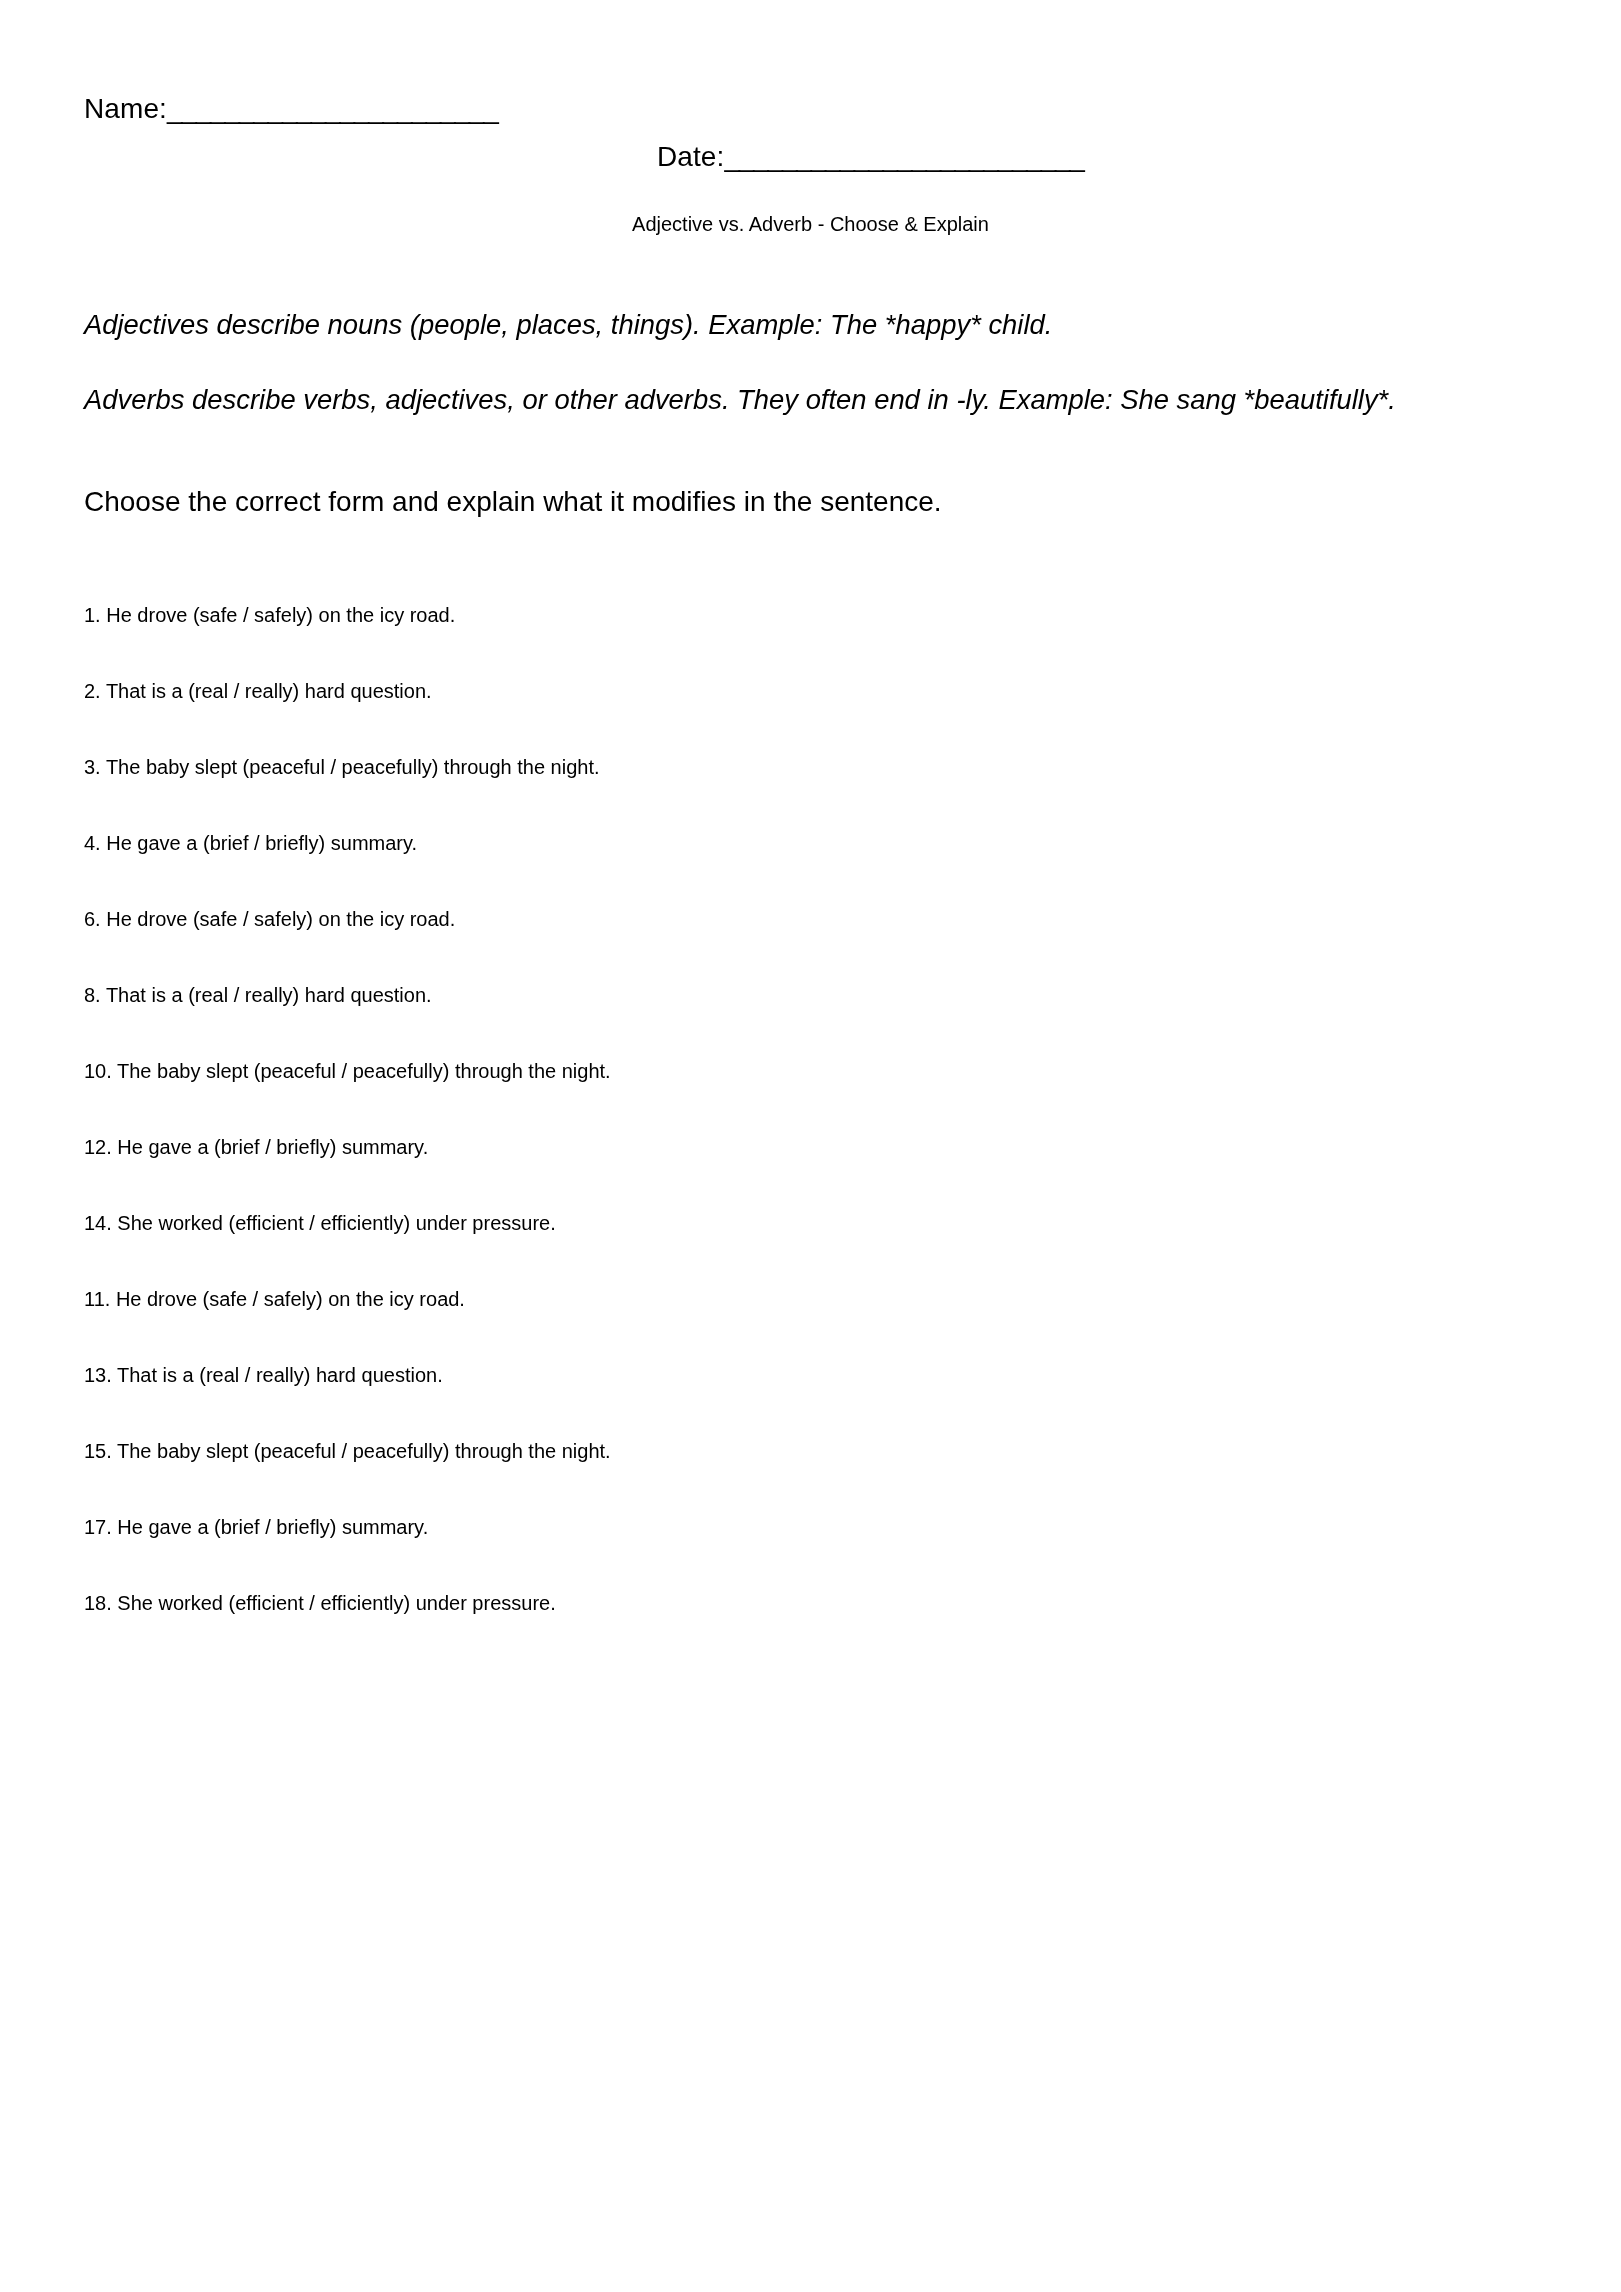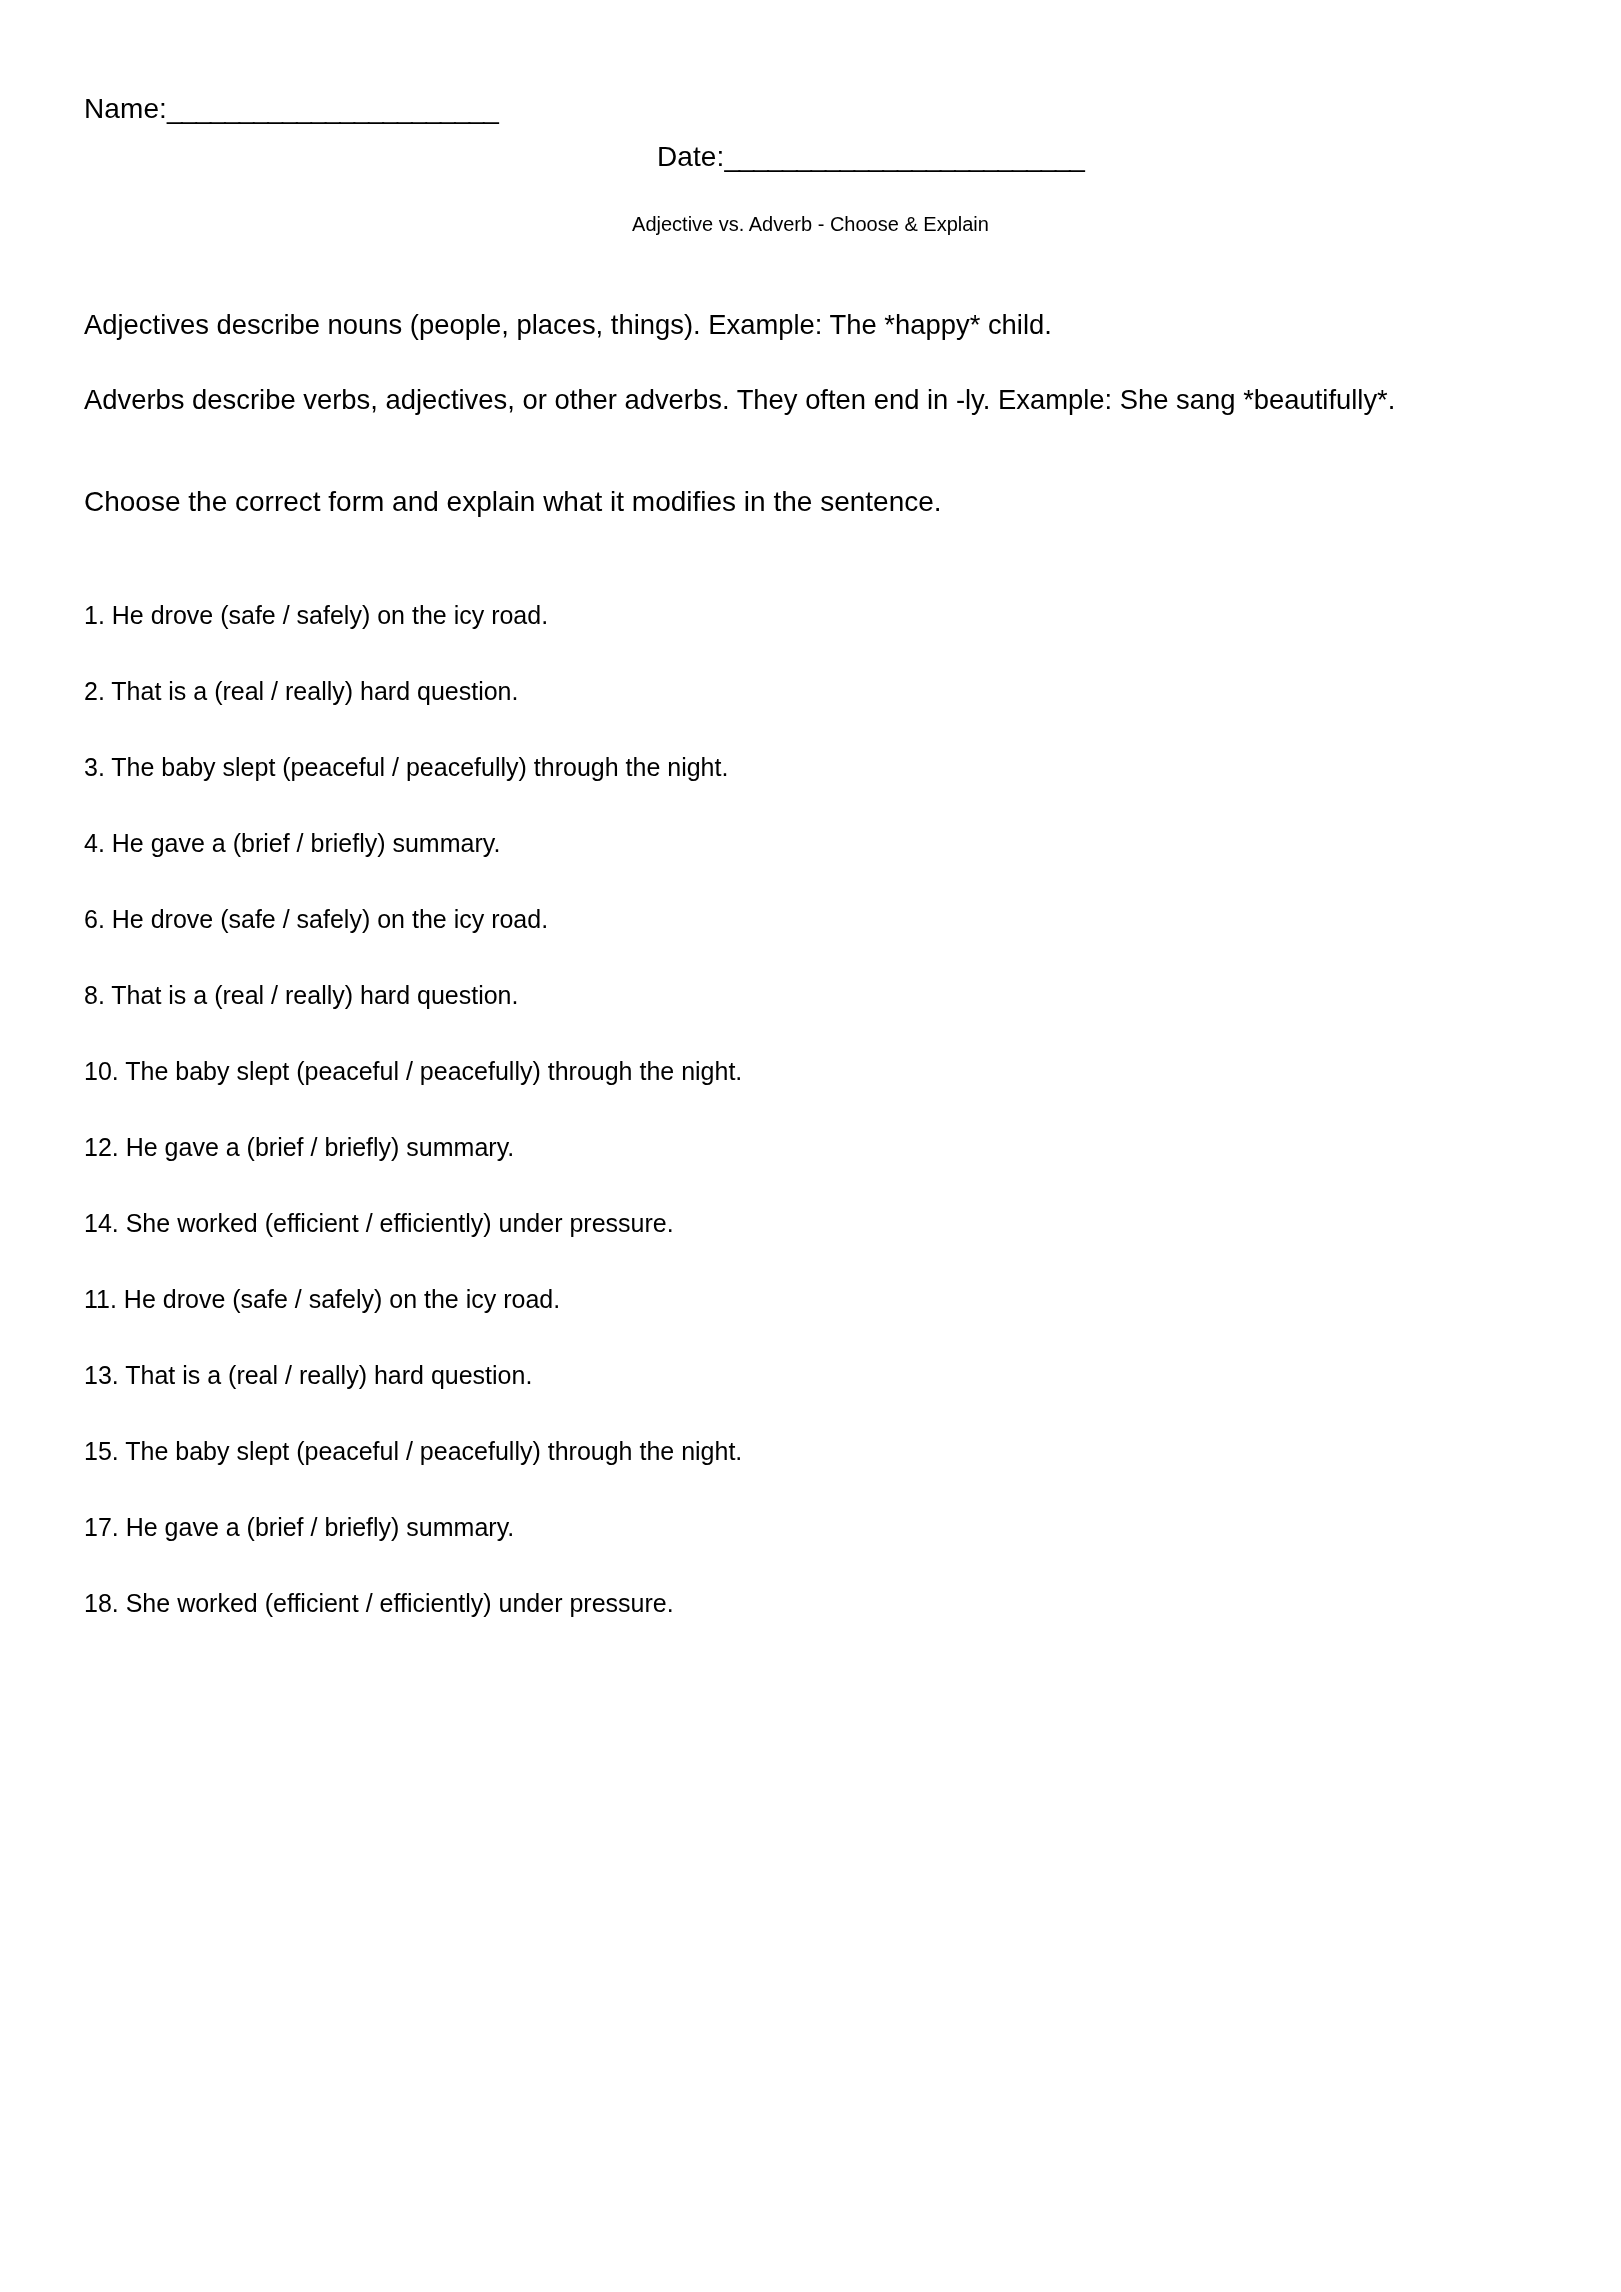--- a/index.html
+++ b/index.html
@@ -68,20 +68,21 @@
   }
 
   
   .defs {
     position: absolute;
     left: 0;
     top: 306px;
     width: 1453px;
   }
   .def-line {
+    font-style: italic;
     font-size: 27.4px;
     line-height: 37px;
     margin: 0 0 38px 0;
     white-space: nowrap;
   }
   .def-line:last-child { margin-bottom: 0; }
 
   
   .instruction {
     position: absolute;
@@ -94,21 +95,21 @@
   }
 
   
   .questions {
     position: absolute;
     left: 0;
     top: 596px;
     width: 1453px;
   }
   .q-item {
-    font-size: 25px;
+    font-size: 20px;
     line-height: 39px;
     margin: 0 0 37px 0;
     white-space: nowrap;
   }
   .q-item:last-child { margin-bottom: 0; }
 </style>
 </head>
 <body>
 
 <div class="page">

